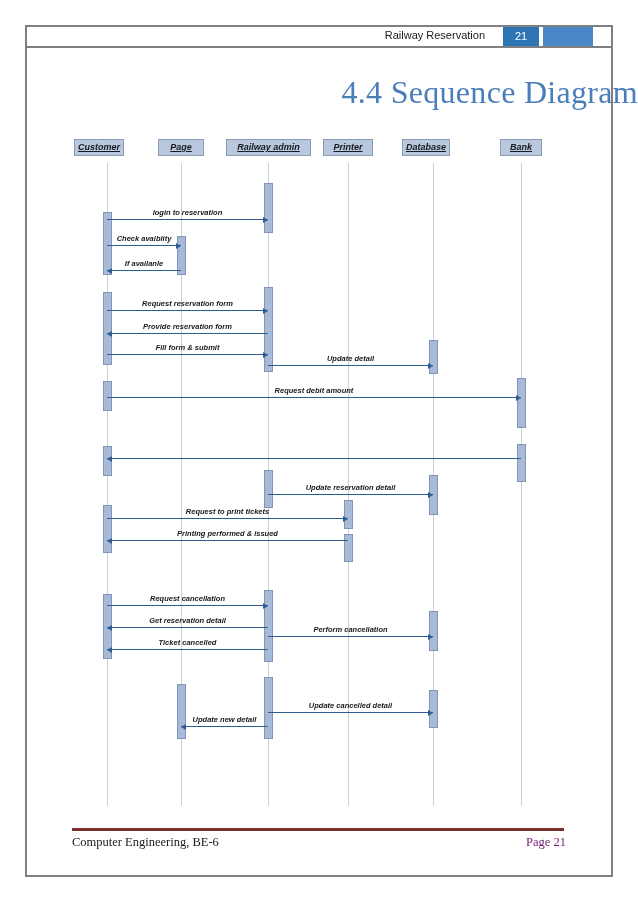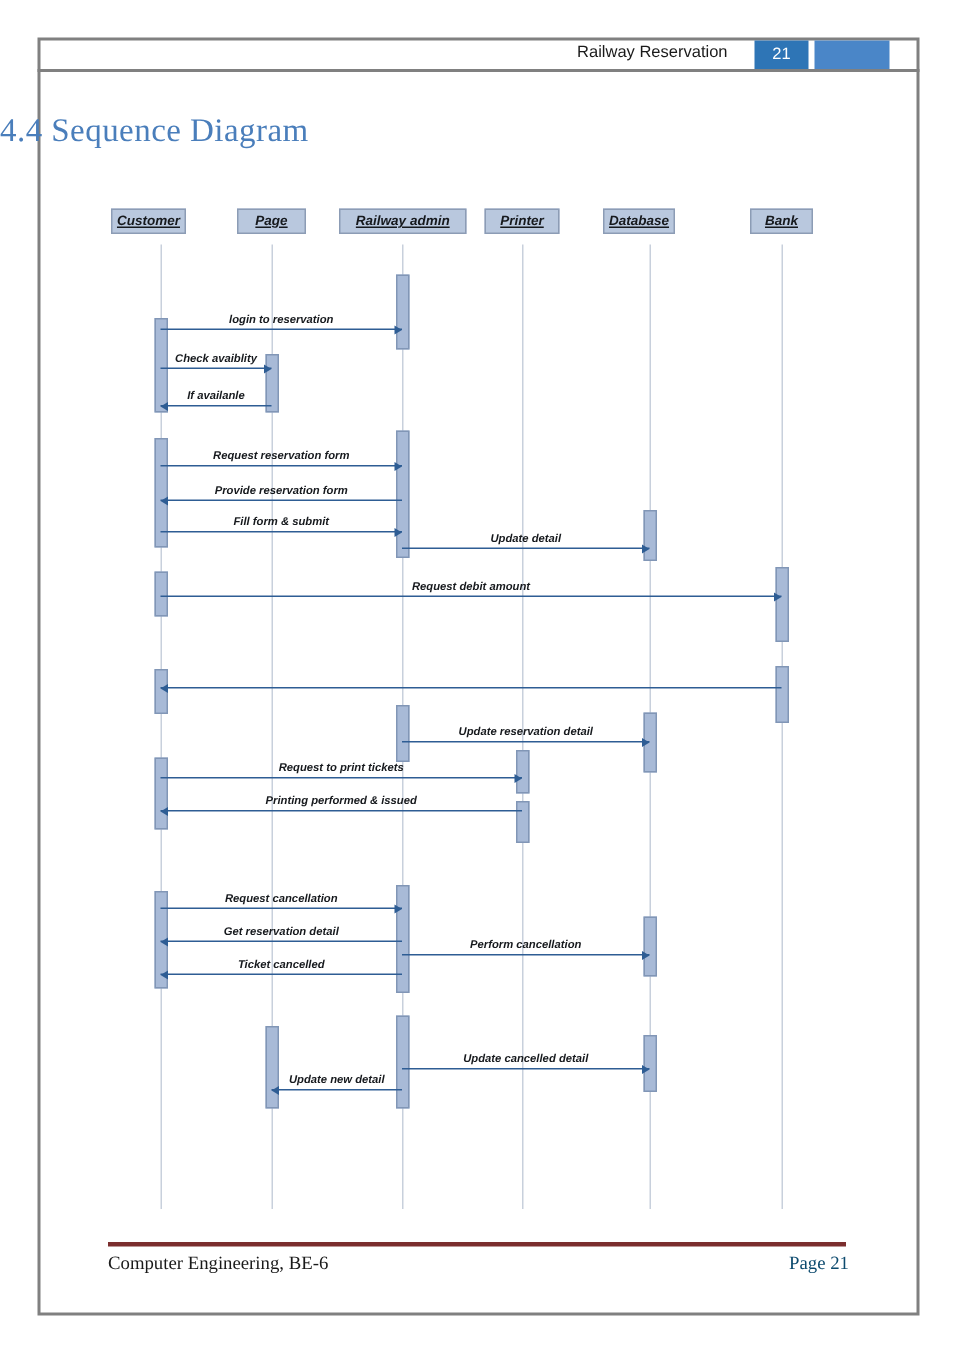--- a/index.html
+++ b/index.html
@@ -39,23 +39,23 @@
     color:#ffffff;font-family:"Liberation Sans",sans-serif;font-size:11px;
     text-align:center;line-height:19px;
   }
   .header-pagebox2{
     position:absolute;right:20px;top:1px;
     width:50px;height:19px;background:#4a86c8;
   }
   
   .doc-title{
     position:absolute;left:0;top:74px;width:638px;
-    text-align:left;
+    text-align:right;
     font-family:"Liberation Serif",serif;
-    font-size:22px;color:#4a7ebb;
+    font-size:32px;color:#4a7ebb;
     letter-spacing:.3px;
   }
   
   .diagram{
     position:absolute;left:0;top:0;width:638px;height:902px;
   }
   .actor-box{
     position:absolute;
     background:#b9c8de;
     border:1px solid #8c9cb5;
@@ -99,21 +99,21 @@
   .footer-rule{
     position:absolute;left:72px;top:828px;width:492px;height:3px;
     background:#7b2e2e;
   }
   .footer-left{
     position:absolute;left:72px;top:835px;
     font-family:"Liberation Serif",serif;font-size:12.5px;color:#1a1a1a;
   }
   .footer-right{
     position:absolute;right:72px;top:835px;
-    font-family:"Liberation Serif",serif;font-size:12.5px;color:#0c4a6e;
+    font-family:"Liberation Serif",serif;font-size:12.5px;color:#701a75;
   }
 </style>
 </head>
 <body>
 
 <div class="page">
 
   <div class="doc-frame"></div>
 
   <div class="header">

